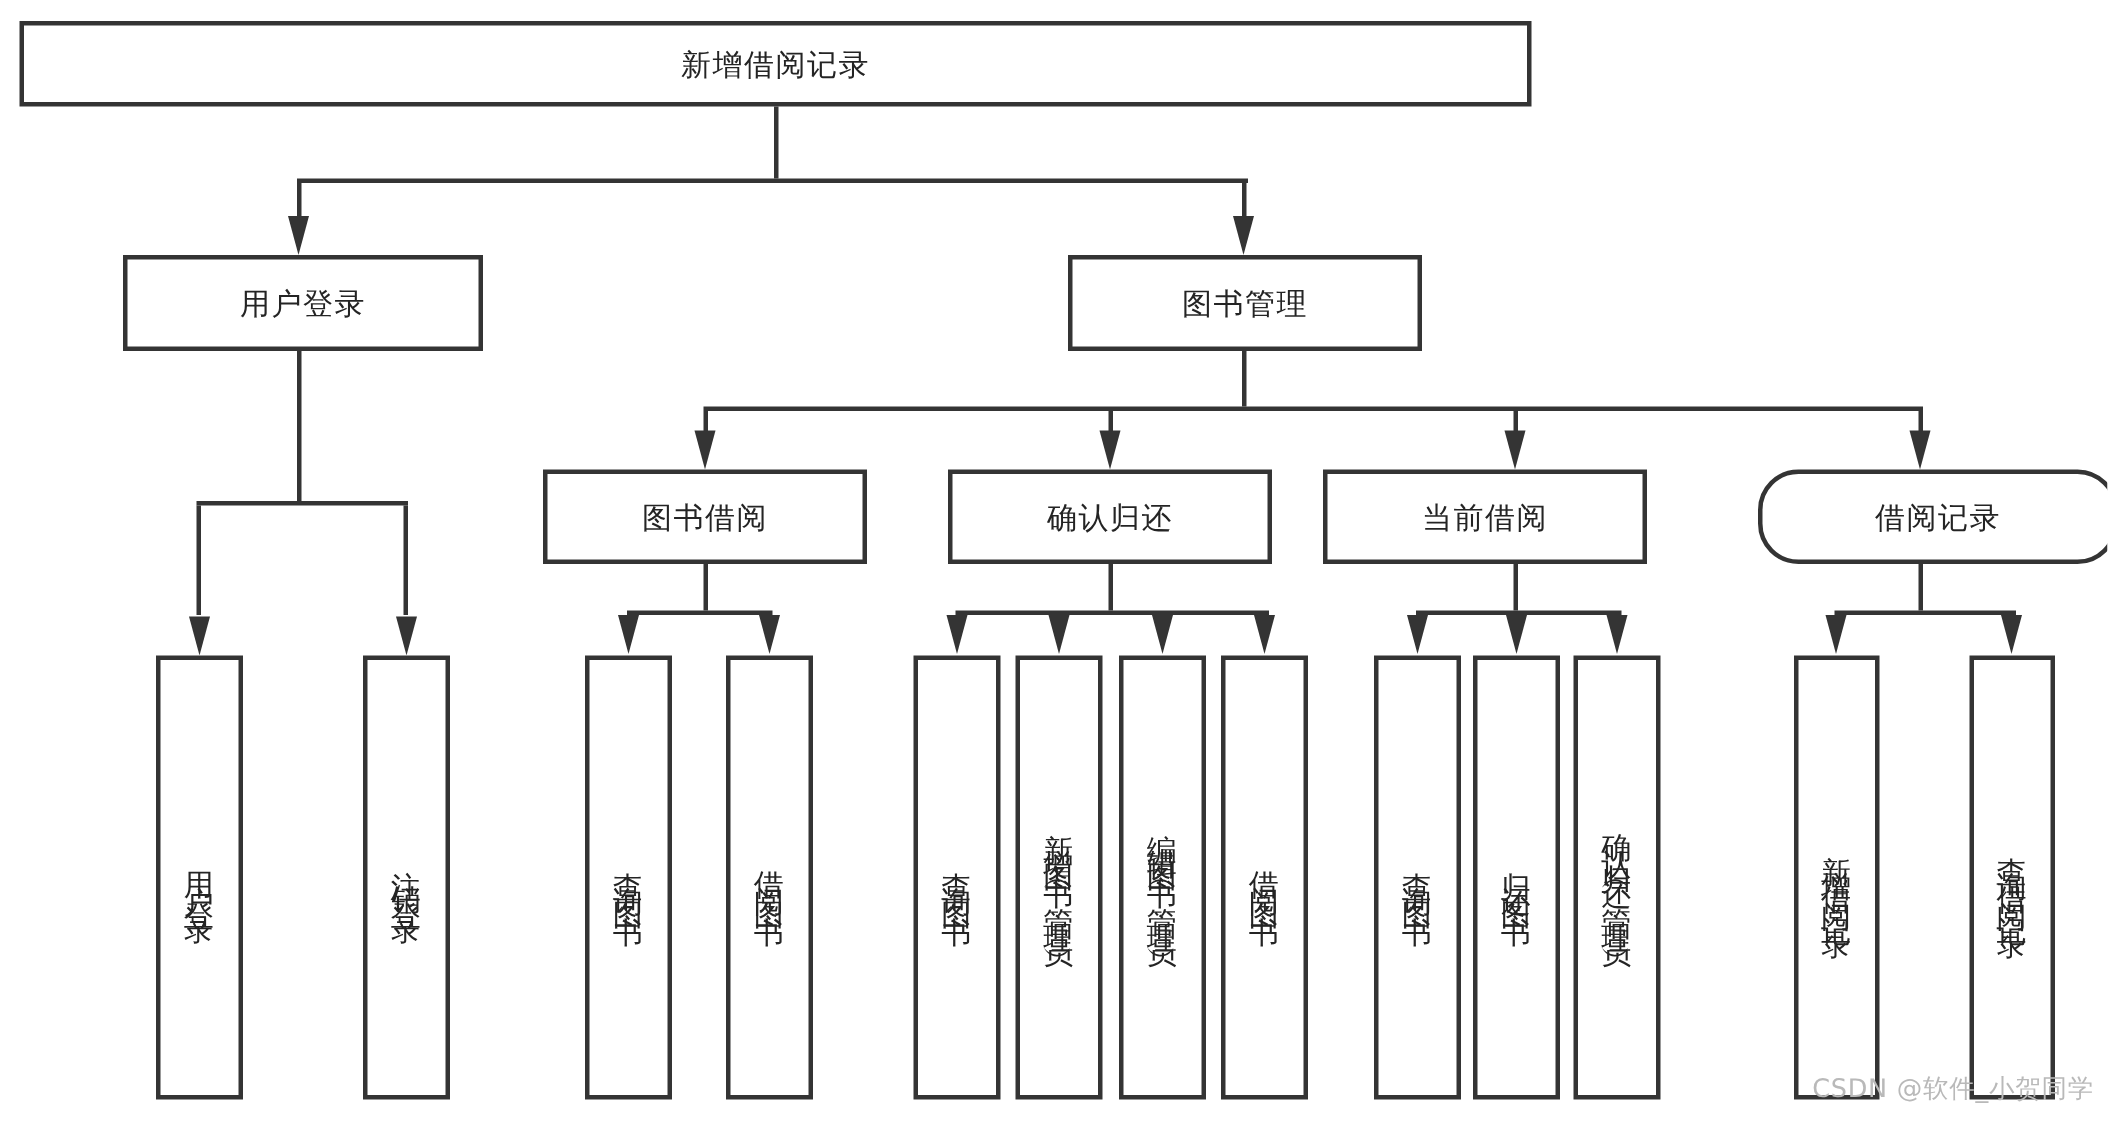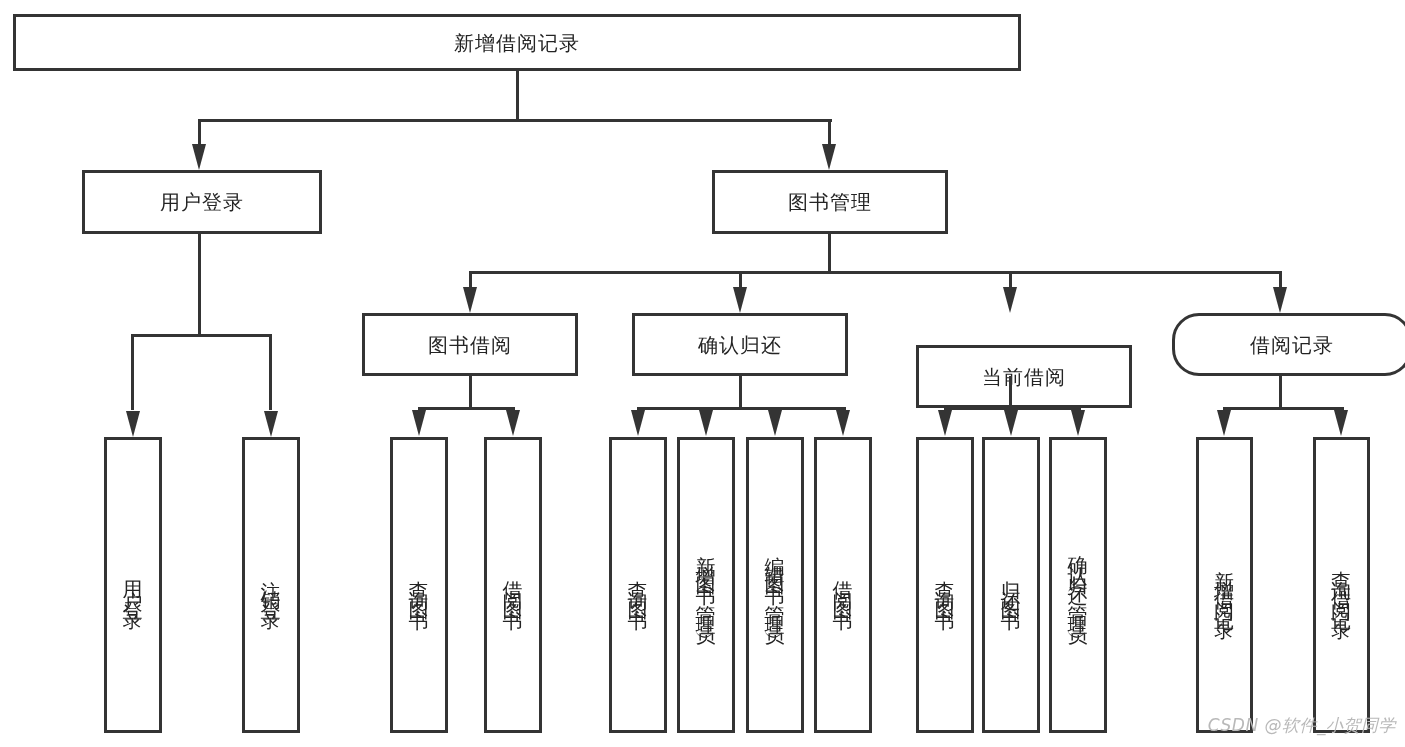--- a/index.html
+++ b/index.html
@@ -44,21 +44,20 @@
     border-top:26px solid var(--line);
   }
   .watermark{
     position:absolute;
     left:1178px;top:714px;width:218px;
     text-align:right;
     font-size:17px;
     color:var(--wm);
     letter-spacing:0.5px;
     white-space:nowrap;
-    font-style:italic;
   }
 </style>
 </head>
 <body>
 
 <div id="canvas">
 
   <div class="box" style="left:13px;top:14px;width:1008px;height:57px;">
     <span>新增借阅记录</span>
   </div>
@@ -94,21 +93,21 @@
   <div class="ar" style="left:1003px;top:287px;"></div>
   <div class="vl" style="left:1279px;top:274px;width:3px;height:15px;"></div>
   <div class="ar" style="left:1273px;top:287px;"></div>
 
   <div class="box" style="left:362px;top:313px;width:216px;height:63px;">
     <span>图书借阅</span>
   </div>
   <div class="box" style="left:632px;top:313px;width:216px;height:63px;">
     <span>确认归还</span>
   </div>
-  <div class="box" style="left:916px;top:313px;width:216px;height:63px;margin-top:32px;">
+  <div class="box" style="left:882px;top:313px;width:216px;height:63px;">
     <span>当前借阅</span>
   </div>
   <div class="box" style="left:1172px;top:313px;width:240px;height:63px;border-radius:27px;">
     <span>借阅记录</span>
   </div>
 
   <div class="vl" style="left:469px;top:376px;width:3px;height:31px;"></div>
   <div class="hl" style="left:418px;top:407px;width:97px;height:3px;"></div>
   <div class="ar" style="left:412px;top:410px;"></div>
   <div class="ar" style="left:506px;top:410px;"></div>

